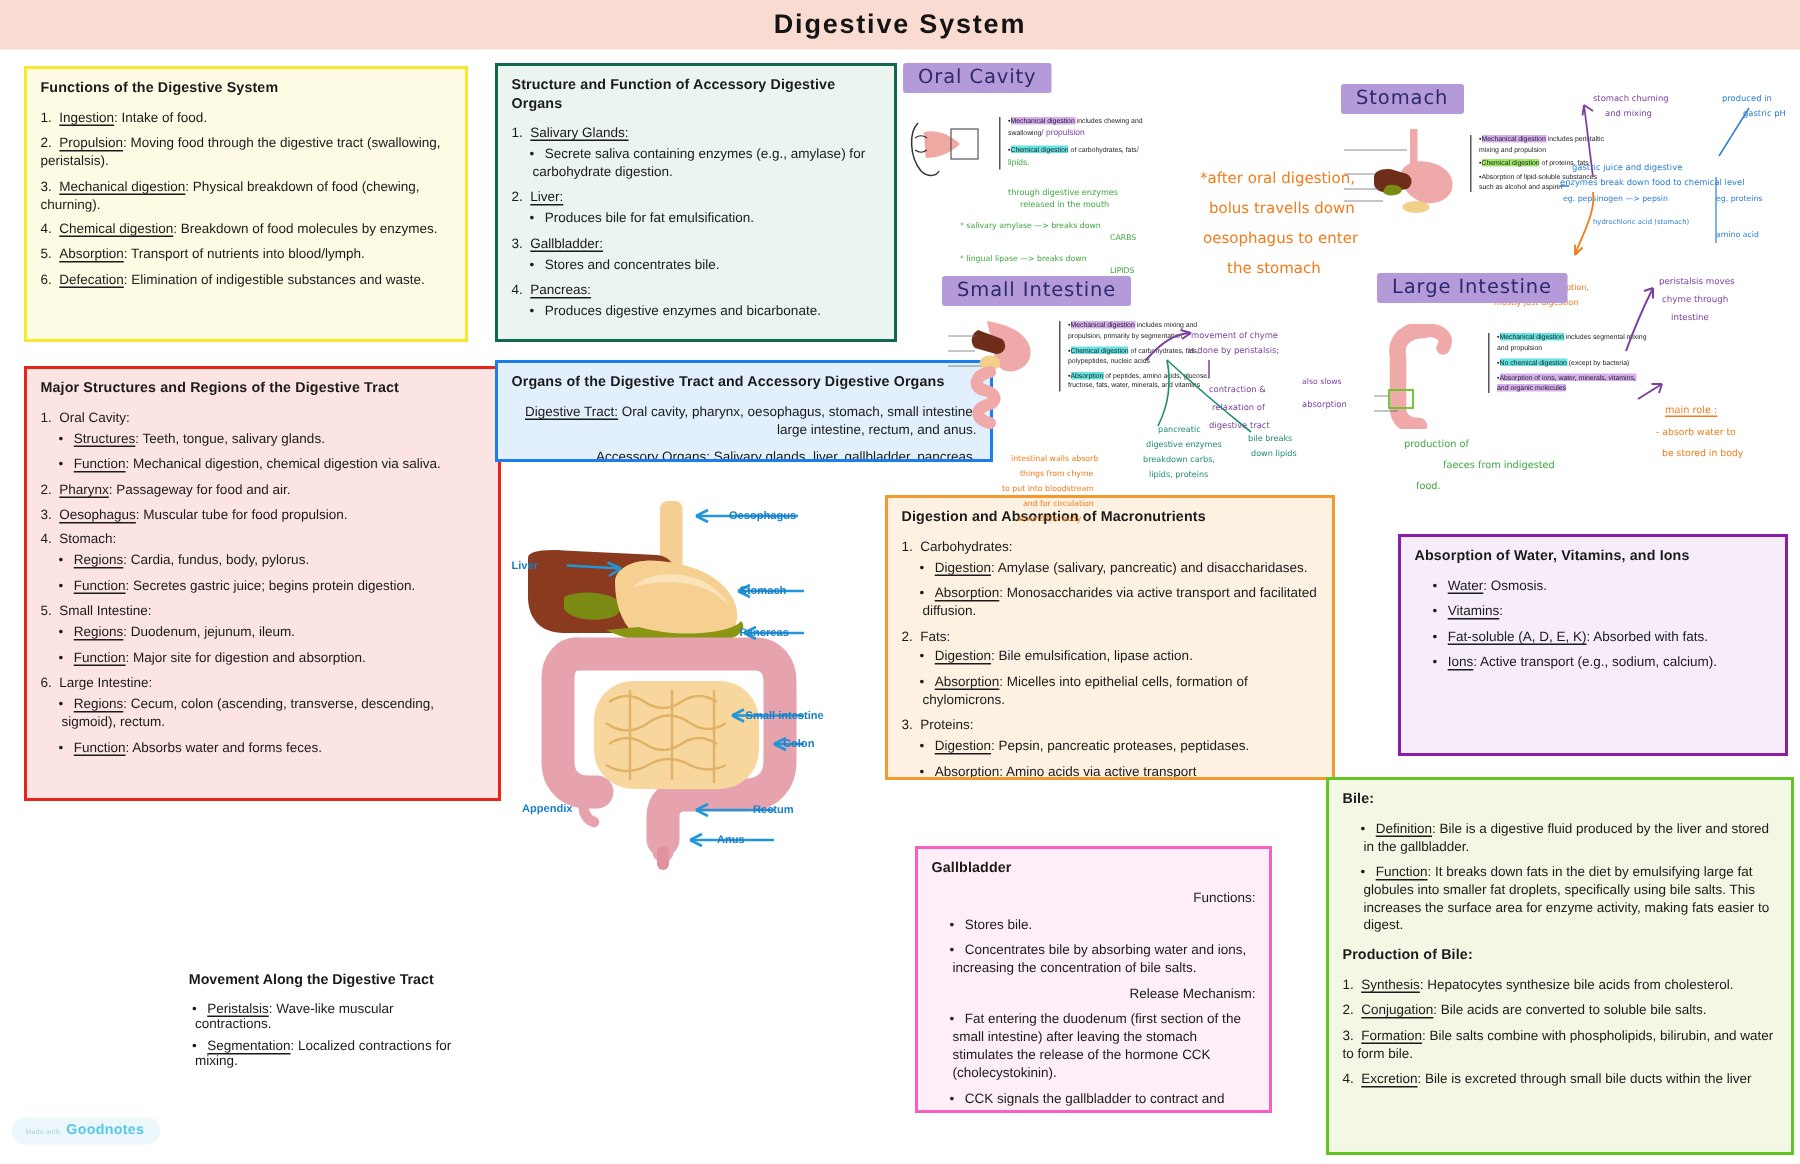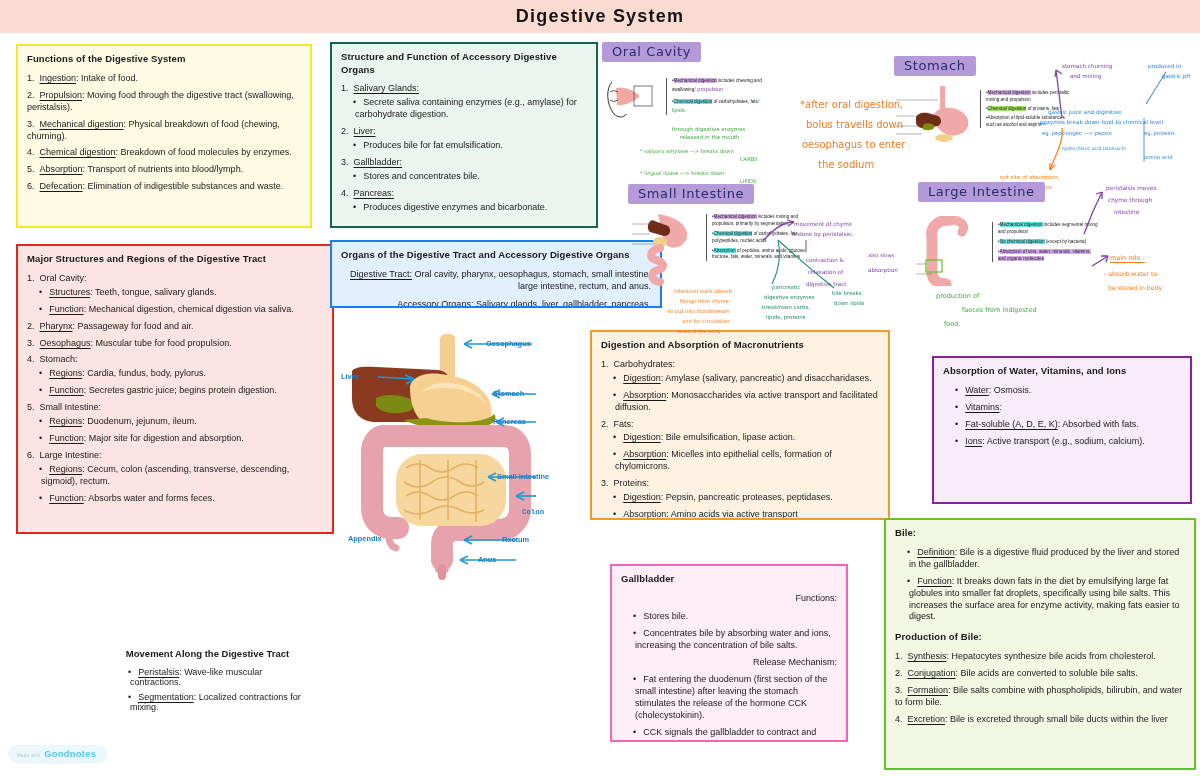--- a/index.html
+++ b/index.html
@@ -75,21 +75,21 @@
   .dlabel { position:absolute; font-size:7.4px; font-weight:bold; color:#1a7fc4; white-space:nowrap; }
 
   
   #handwritten { position:absolute; left:596px; top:38px; width:604px; height:290px; }
   .hw-banner {
     position:absolute; background:#b49ad8; border-radius:2px;
     color:#2b2b6b; font-size:13px; padding:2px 10px 3px 10px;
     font-family:"DejaVu Sans", sans-serif; letter-spacing:.6px;
   }
   .hw { position:absolute; font-family:"DejaVu Sans", sans-serif; line-height:1.45; }
-  .hw-orange { color:#f07c1a; }
+  .hw-orange { color:#f07c1a;margin-top:15px; }
   .hw-green  { color:#3fa93f; }
   .hw-blue   { color:#2a7fd4; }
   .hw-purple { color:#7b3fa0; }
   .hw-teal   { color:#1f8f6f; }
 
   .mini { position:absolute; }
   .mini .legend { font-size:4.6px; line-height:1.5; color:#222; }
   .mini .legend .hl-p { background:#d7aef0; }
   .mini .legend .hl-c { background:#66e3e3; }
   .mini .legend .hl-g { background:#9fe86a; }
@@ -273,21 +273,21 @@
           <path d="M128 208 l8 -4 M128 208 l8 4"></path>
         <path d="M180 228 L124 228"></path>
           <path d="M124 228 l8 -4 M124 228 l8 4"></path>
       </g>
     </svg>
     <div class="dlabel" style="left:150px; top:7px;">Oesophagus</div>
     <div class="dlabel" style="left:5px;   top:40px;">Liver</div>
     <div class="dlabel" style="left:157px; top:57px;">Stomach</div>
     <div class="dlabel" style="left:157px; top:85px;">Pancreas</div>
     <div class="dlabel" style="left:161px; top:140px;">Small intestine</div>
-    <div class="dlabel" style="left:186px; top:176px;font-family:Liberation Mono, monospace;">Colon</div>
+    <div class="dlabel" style="left:186px; top:159px;">Colon</div>
     <div class="dlabel" style="left:12px;  top:202px;">Appendix</div>
     <div class="dlabel" style="left:142px; top:203px;margin-left:24px;">Rectum</div>
     <div class="dlabel" style="left:142px; top:223px;">Anus</div>
   </div>
 
   <div id="handwritten">
 
     <div class="hw-banner" style="left:6px; top:4px;">Oral Cavity</div>
     <div class="mini" style="left:8px; top:38px; width:180px;">
       <svg width="58" height="44" viewBox="0 0 58 44">
@@ -303,21 +303,21 @@
     </div>
     <div class="hw hw-green" style="left:76px; top:88px; font-size:5.4px;">through digestive enzymes</div>
     <div class="hw hw-green" style="left:84px; top:96px; font-size:5.4px;">released in the mouth</div>
     <div class="hw hw-green" style="left:44px; top:110px; font-size:5.2px;">* salivary amylase —&gt; breaks down</div>
     <div class="hw hw-green" style="left:144px; top:118px; font-size:5.2px;">CARBS</div>
     <div class="hw hw-green" style="left:44px; top:132px; font-size:5.2px;">* lingual lipase —&gt; breaks down</div>
     <div class="hw hw-green" style="left:144px; top:140px; font-size:5.2px;">LIPIDS</div>
     <div class="hw hw-orange" style="left:204px; top:60px; font-size:10px;">*after oral digestion,</div>
     <div class="hw hw-orange" style="left:210px; top:80px; font-size:10px;">bolus travells down</div>
     <div class="hw hw-orange" style="left:206px; top:100px; font-size:10px;">oesophagus to enter</div>
-    <div class="hw hw-orange" style="left:222px; top:120px; font-size:10px;">the sodium</div>
+    <div class="hw hw-orange" style="left:222px; top:120px; font-size:10px;">the stomach</div>
 
     <div class="hw-banner" style="left:298px; top:18px;">Stomach</div>
     <div class="mini" style="left:298px; top:46px; width:180px;">
       <svg width="82" height="62" viewBox="0 0 82 62">
         <rect x="46" y="2" width="5" height="32" fill="#efa9a9"></rect>
         <path d="M40 32 C40 26 50 22 58 24 C70 26 76 34 74 42 C72 50 60 54 52 50 C44 46 40 40 40 32 Z" fill="#efa9a9"></path>
         <path d="M22 34 C22 30 28 28 34 29 L44 32 C48 34 48 40 44 42 L32 44 C26 45 22 42 22 38 Z" fill="#6d2d18"></path>
         <path d="M30 40 q6 -2 10 1 q2 4 -4 5 q-6 1 -8 -2 Z" fill="#7b8a12"></path>
         <ellipse cx="50" cy="54" rx="9" ry="4" fill="#f0d08a"></ellipse>
         <g stroke="#666" stroke-width=".5">

